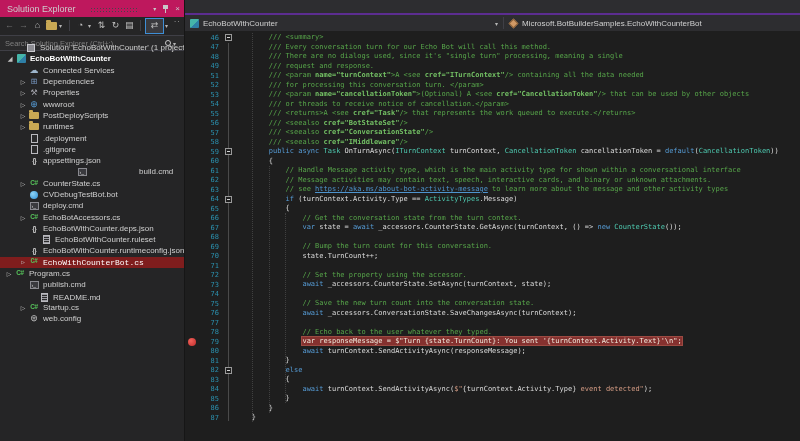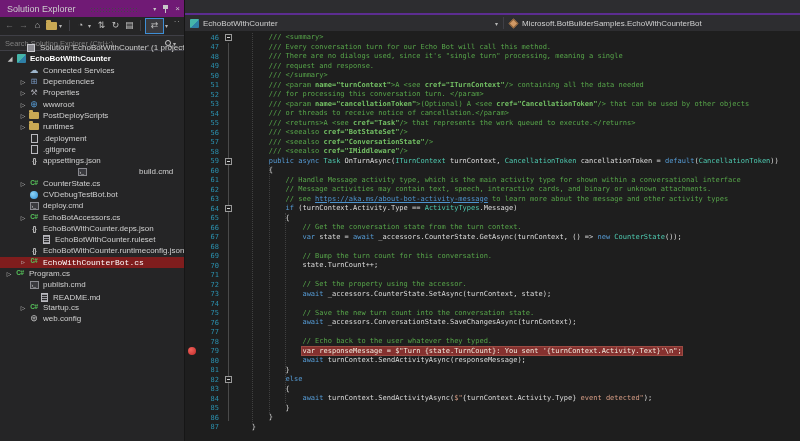--- a/index.html
+++ b/index.html
@@ -2,21 +2,21 @@
 <html><head>
 <meta charset="utf-8">
 <style>
   html,body{margin:0;padding:0;}
   body{width:800px;height:441px;overflow:hidden;background:#1E1E1E;
        font-family:"Liberation Sans",sans-serif;-webkit-font-smoothing:antialiased;}
   .app{display:flex;width:800px;height:441px;}
 
   
   .sepanel{width:185px;min-width:185px;background:#252526;color:#D0D0D0;position:relative;border-right:1px solid #161616;box-sizing:border-box;}
-  .se-title{height:17px;display:flex;align-items:center;padding:0 4px 0 7px;font-size:9px;color:#CCCCCC;background:#701a75;gap:8px;}
+  .se-title{height:17px;display:flex;align-items:center;padding:0 4px 0 7px;font-size:9px;color:#CCCCCC;background:#be185d;gap:8px;}
   .se-title .ttl{white-space:nowrap;}
   .se-grip{flex:1;height:5px;margin:2px 6px 0 6px;background-image:radial-gradient(#45454A 0.8px,transparent 0.9px);background-size:3px 3px;}
   .se-titleicons{display:flex;align-items:center;gap:6px;color:#C8C8C8;font-size:8px;}
   .pinshape{position:relative;width:7px;height:9px;display:inline-block;}
   .pinshape:before{content:"";position:absolute;left:1px;top:1px;width:5px;height:4px;background:#C8C8C8;}
   .pinshape:after{content:"";position:absolute;left:3px;top:5px;width:1px;height:4px;background:#C8C8C8;}
   .se-toolbar{height:17px;display:flex;align-items:center;padding:0 3px;gap:1px;color:#C0C0C0;}
   .tbi{height:14px;min-width:13px;display:flex;align-items:center;justify-content:center;font-size:9px;line-height:1;}
   .tbi.dim{color:#6E6E6E;}
   .tb-caret{font-size:6px;color:#B5B5B5;min-width:6px;}
@@ -319,26 +319,20 @@
             <span class="cl-text"><span class="tk-c">        /// There are no dialogs used, since it's "single turn" processing, meaning a single</span></span>
           </div>
           <div class="cl">
             <span class="cl-glyph"></span>
             <span class="cl-num">49</span>
             <span class="cl-outline"></span>
             <span class="cl-text"><span class="tk-c">        /// request and response.</span></span>
           </div>
           <div class="cl">
             <span class="cl-glyph"></span>
-            <span class="cl-num">50</span>
-            <span class="cl-outline"></span>
-            <span class="cl-text"><span class="tk-c">        /// &lt;/summary&gt;</span></span>
-          </div>
-          <div class="cl">
-            <span class="cl-glyph"></span>
             <span class="cl-num">51</span>
             <span class="cl-outline"></span>
             <span class="cl-text"><span class="tk-c">        /// &lt;param </span><span class="tk-n">name="turnContext"</span><span class="tk-c">&gt;A &lt;see </span><span class="tk-n">cref="ITurnContext"</span><span class="tk-c">/&gt; containing all the data needed</span></span>
           </div>
           <div class="cl">
             <span class="cl-glyph"></span>
             <span class="cl-num">52</span>
             <span class="cl-outline"></span>
             <span class="cl-text"><span class="tk-c">        /// for processing this conversation turn. &lt;/param&gt;</span></span>
           </div>

